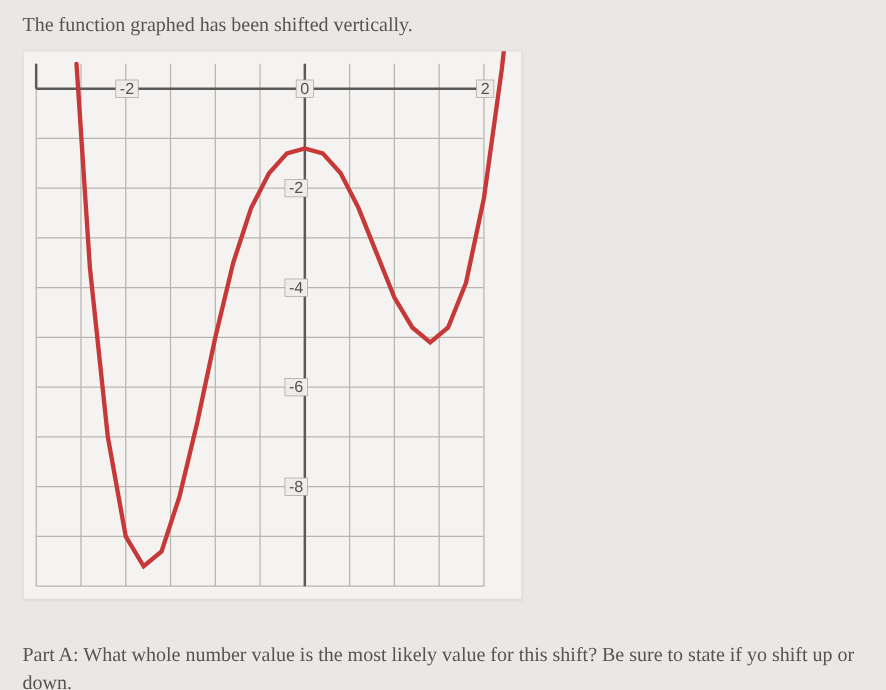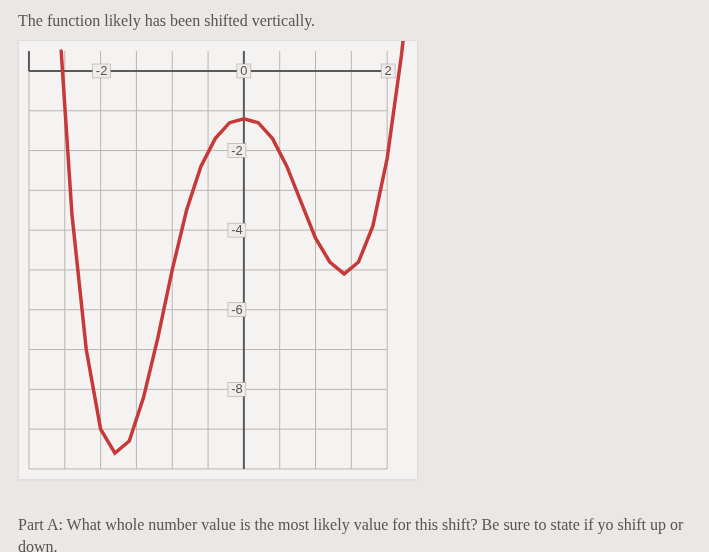--- a/index.html
+++ b/index.html
@@ -58,21 +58,21 @@
     .question-text {
       margin-top: 34px;
       font-size: 16px;
       color: #555;
       line-height: 1.4;
     }
   </style>
 </head>
 <body>
 
-<div class="intro-text">The function likely has been shifted vertically.</div>
+<div class="intro-text">The function graphed has been shifted vertically.</div>
 
 <div class="chart-container">
   <svg class="chart-svg" viewBox="0 0 400 440">
 
     <line class="grid-line" x1="10" y1="10" x2="10" y2="430"></line>
     <line class="grid-line" x1="46" y1="10" x2="46" y2="430"></line>
     <line class="grid-line" x1="82" y1="10" x2="82" y2="430"></line>
     <line class="grid-line" x1="118" y1="10" x2="118" y2="430"></line>
     <line class="grid-line" x1="154" y1="10" x2="154" y2="430"></line>
     <line class="grid-line" x1="190" y1="10" x2="190" y2="430"></line>

